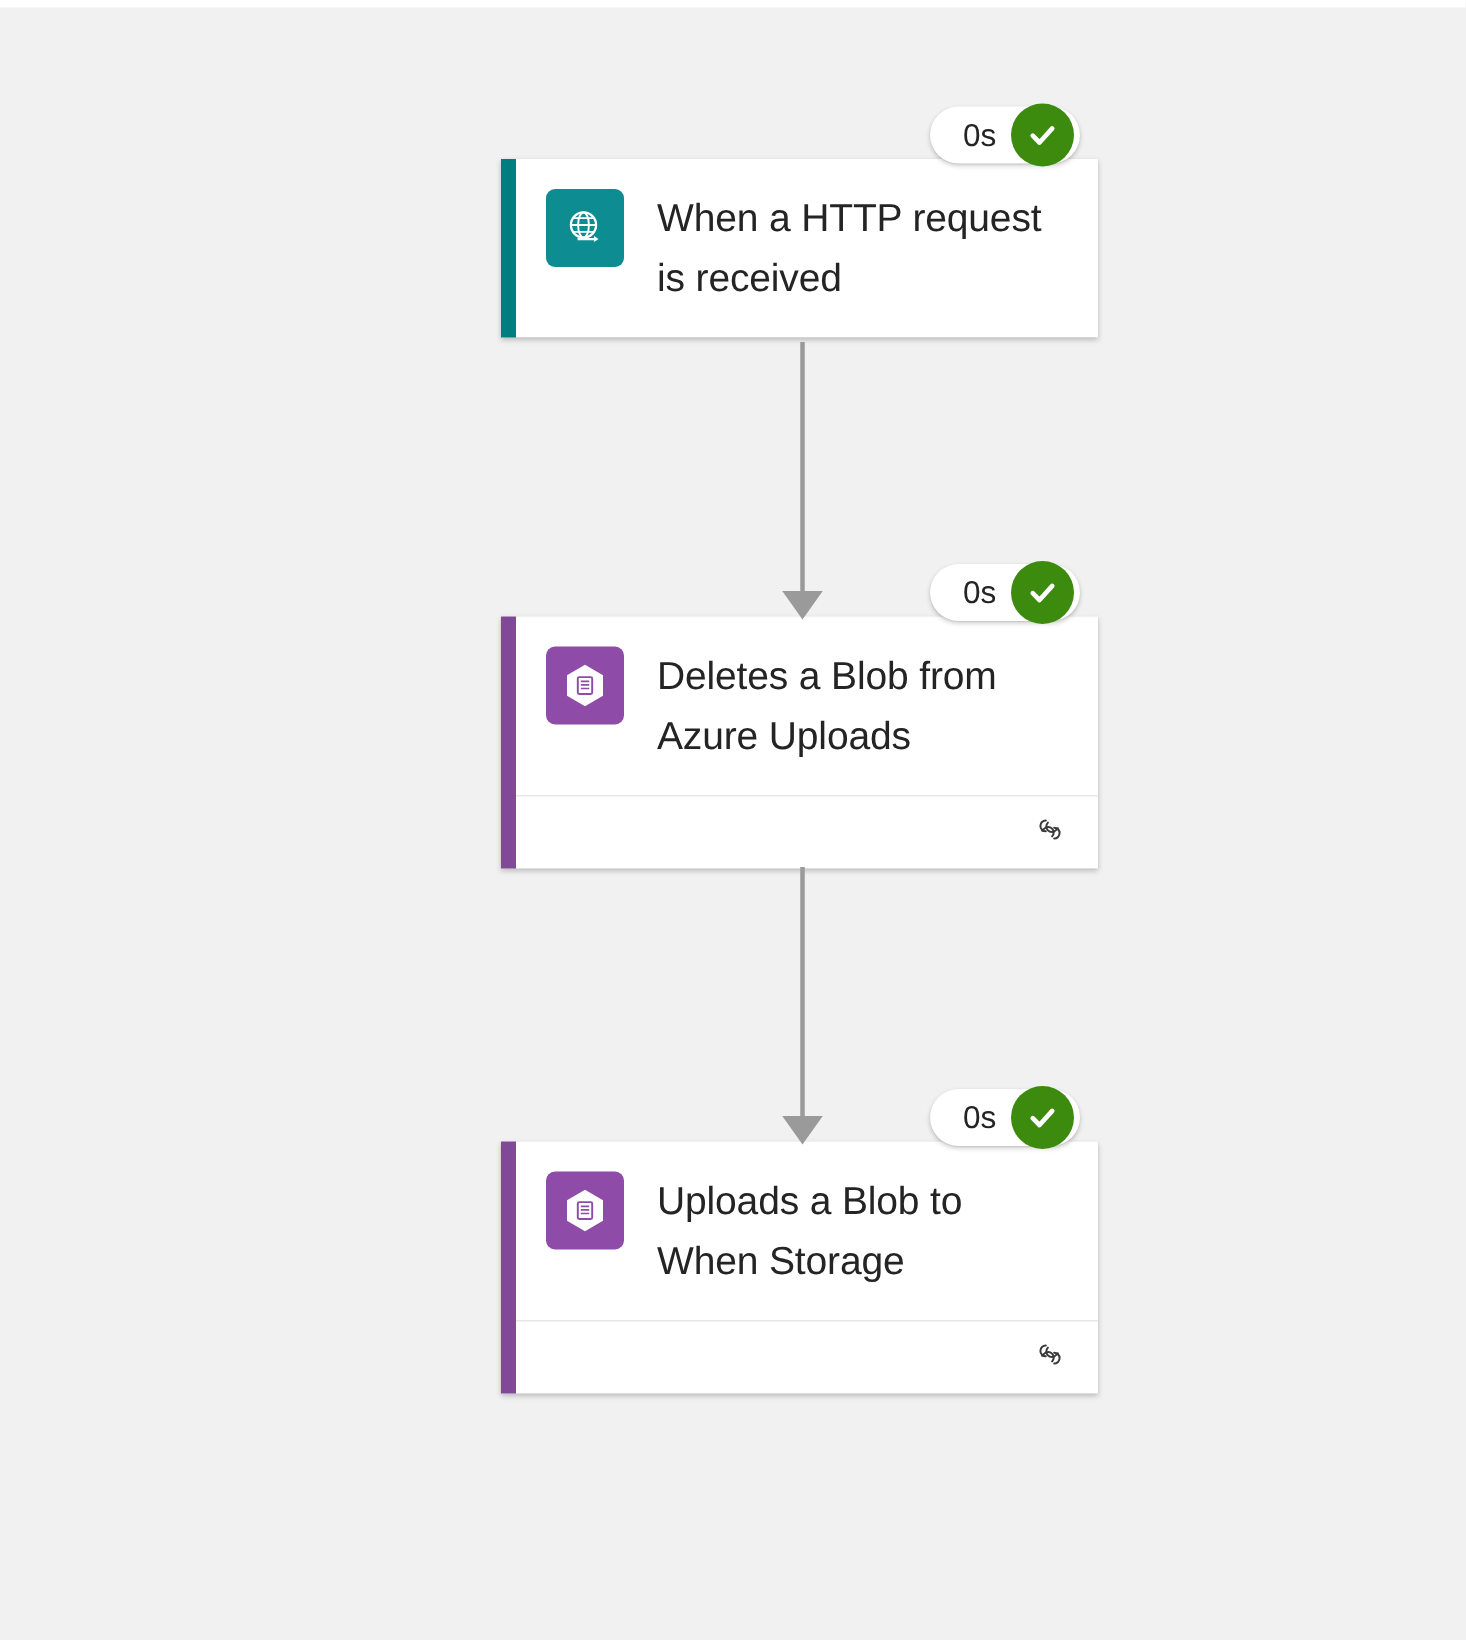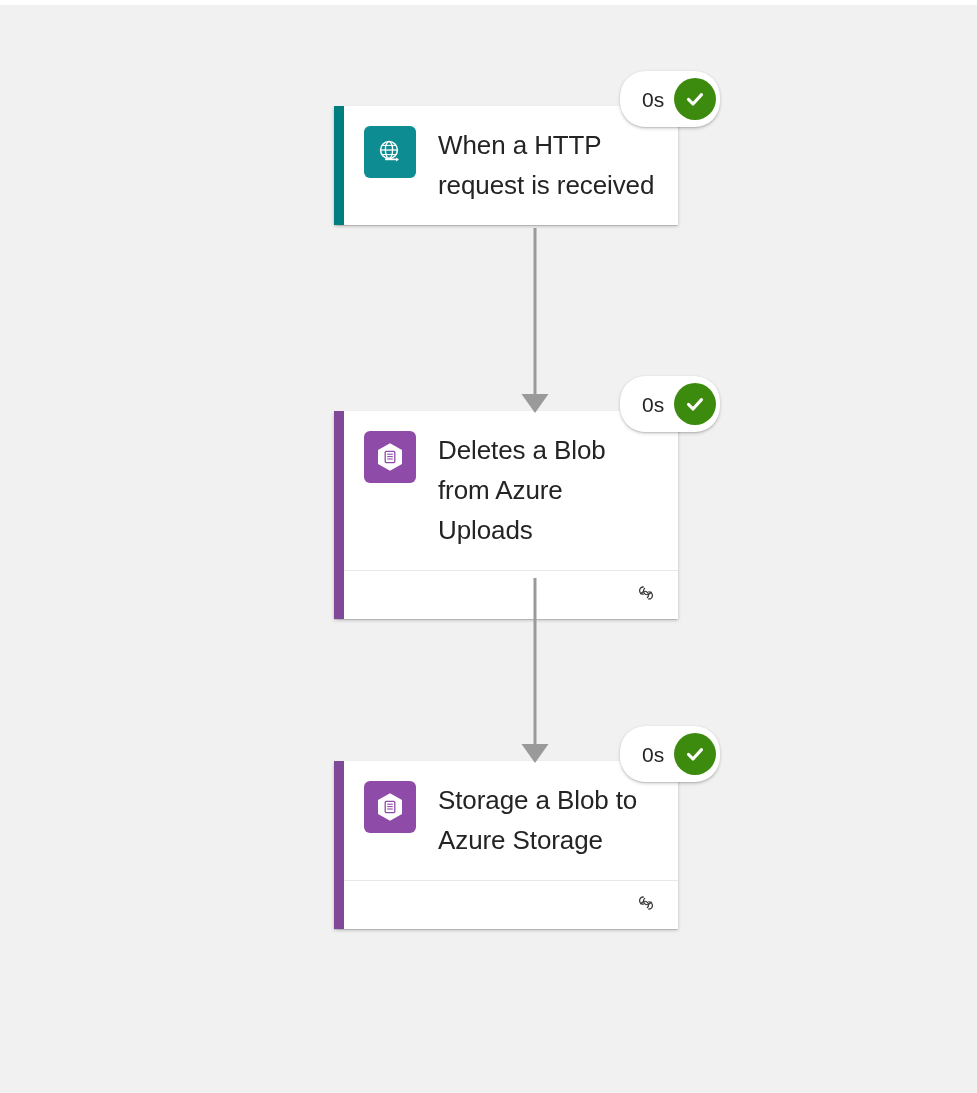--- a/index.html
+++ b/index.html
@@ -24,21 +24,21 @@
   #canvas {
     position: absolute;
     top: 0; left: 0;
     width: 977px;
     height: 1093px;
   }
 
   
   .node {
     position: absolute;
-    width: 344px;
+    width: 398px;
     background: #ffffff;
     box-shadow: 0 1.5px 3.5px rgba(0,0,0,0.22), 0 0.5px 1px rgba(0,0,0,0.12);
     display: flex;
     flex-direction: row;
     align-items: stretch;
   }
   .accent {
     width: 10px;
     flex: 0 0 10px;
   }
@@ -86,21 +86,21 @@
     display: flex;
     align-items: center;
     justify-content: flex-end;
     padding-right: 20px;
     box-sizing: border-box;
   }
 
   
   .badge {
     position: absolute;
-    height: 56px;
+    height: 38px;
     background: #ffffff;
     border-radius: 25px;
     box-shadow: 0 1.5px 3.5px rgba(0,0,0,0.20), 0 0.5px 1px rgba(0,0,0,0.10);
     display: flex;
     flex-direction: row;
     align-items: center;
     padding: 0 4px 0 22px;
     box-sizing: border-box;
     z-index: 5;
   }
@@ -216,21 +216,21 @@
       <div class="node-main">
         <div class="node-icon purple">
           <svg width="34" height="34" viewBox="0 0 34 34">
             <path d="M17 3.2 L29 10.1 L29 23.9 L17 30.8 L5 23.9 L5 10.1 Z" fill="#ffffff"></path>
             <rect x="12.2" y="11.4" width="9.6" height="11.2" rx="1" fill="none" stroke="#8E4CA8" stroke-width="1.3"></rect>
             <line x1="14.2" y1="14.2" x2="19.8" y2="14.2" stroke="#8E4CA8" stroke-width="1.1"></line>
             <line x1="14.2" y1="16.6" x2="19.8" y2="16.6" stroke="#8E4CA8" stroke-width="1.1"></line>
             <line x1="14.2" y1="19" x2="19.8" y2="19" stroke="#8E4CA8" stroke-width="1.1"></line>
           </svg>
         </div>
-        <div class="node-title">Storage a Blob to Azure Storage</div>
+        <div class="node-title">Uploads a Blob to When Storage</div>
       </div>
       <div class="node-footer">
         <span>
           <svg width="24" height="24" viewBox="0 0 24 24">
             <path d="M10.6 7.4 a3.7 3.7 0 0 0 0 5.2 a3.7 3.7 0 0 0 5.2 0 l1.4 -1.4" fill="none" stroke="#3b3b3b" stroke-width="1.35" stroke-linecap="round"></path>
             <path d="M13.4 16.6 a3.7 3.7 0 0 0 0 -5.2 a3.7 3.7 0 0 0 -5.2 0 l-1.4 1.4" fill="none" stroke="#3b3b3b" stroke-width="1.35" stroke-linecap="round"></path>
             <path d="M9.2 6 a3.6 3.6 0 0 0 -3.6 3.6 a3.6 3.6 0 0 0 3.6 3.6" fill="none" stroke="#3b3b3b" stroke-width="1.35" stroke-linecap="round"></path>
             <path d="M14.8 18 a3.6 3.6 0 0 0 3.6 -3.6 a3.6 3.6 0 0 0 -3.6 -3.6" fill="none" stroke="#3b3b3b" stroke-width="1.35" stroke-linecap="round"></path>
           </svg>
         </span>

